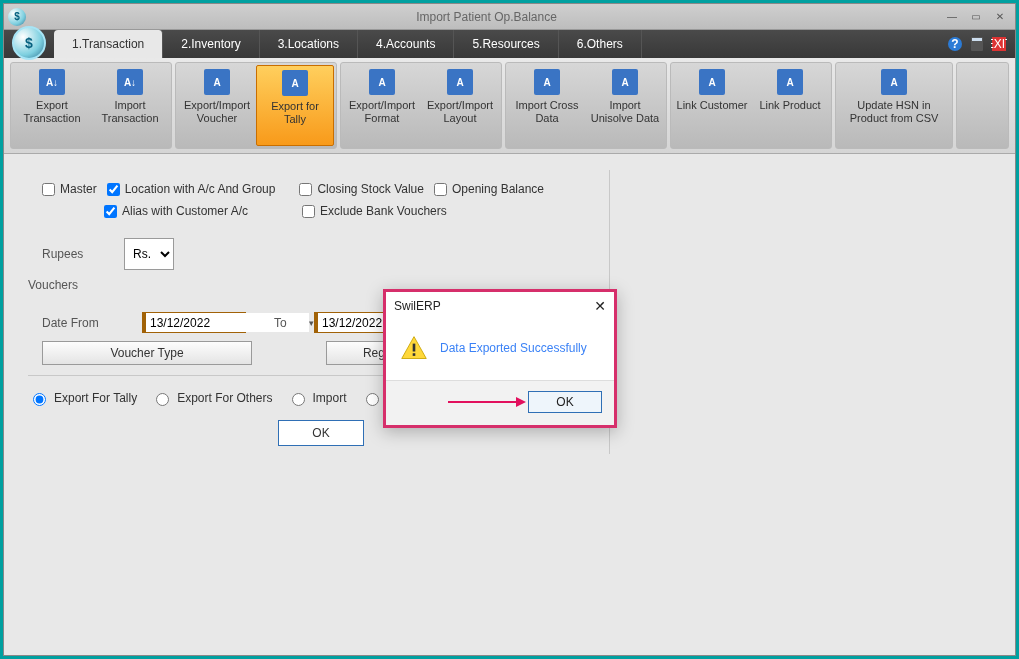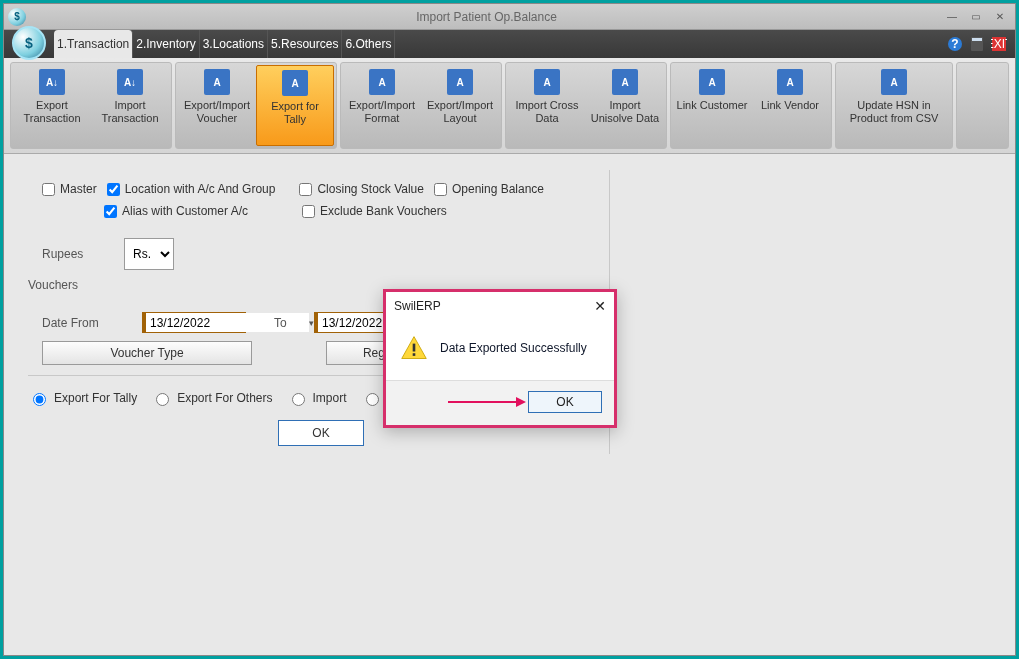--- a/index.html
+++ b/index.html
@@ -6,21 +6,21 @@
 body{margin:0;background:#00a0a0;padding:3px;}
 .window{width:1013px;height:653px;background:#d0d0d0;border:1px solid #888;display:flex;flex-direction:column;}
 .titlebar{height:26px;background:linear-gradient(#cfcfcf,#bdbdbd);display:flex;align-items:center;padding:0 4px;border-bottom:1px solid #999;}
 .titlebar .logo{width:18px;height:18px;border-radius:50%;background:radial-gradient(circle at 30% 30%,#fff,#7ed0e0 60%,#2a7090);margin-right:6px;display:flex;align-items:center;justify-content:center;color:#06607f;font-weight:bold;font-size:10px;}
 .titlebar .title{flex:1;text-align:center;color:#666;font-size:12px;}
 .win-btns{display:flex;gap:2px;}
 .win-btn{width:22px;height:16px;display:flex;align-items:center;justify-content:center;color:#555;font-size:10px;cursor:default;}
 .win-btn.close{color:#555;}
 .menubar{height:28px;background:linear-gradient(#4a4a4a,#383838);display:flex;align-items:stretch;padding-left:50px;position:relative;}
 .menubar .bigicon{position:absolute;left:8px;top:-4px;width:34px;height:34px;border-radius:50%;background:radial-gradient(circle at 30% 30%,#fff,#7ed0e0 60%,#2a7090);border:2px solid #a7e4f5;display:flex;align-items:center;justify-content:center;color:#06607f;font-weight:bold;font-size:14px;}
-.tab{padding:0 3px;color:#fff;display:flex;align-items:center;cursor:default;border-right:1px solid #555;}
+.tab{padding:0 18px;color:#fff;display:flex;align-items:center;cursor:default;border-right:1px solid #555;}
 .tab.active{background:#e8e8e8;color:#333;border-top-left-radius:4px;border-top-right-radius:4px;}
 .menu-right{margin-left:auto;display:flex;align-items:center;gap:6px;padding-right:8px;}
 .menu-right .ic{width:16px;height:16px;display:flex;align-items:center;justify-content:center;}
 .ribbon{height:96px;background:linear-gradient(#e9e9e9,#d5d5d5);display:flex;padding:4px 6px;gap:3px;border-bottom:1px solid #aaa;}
 .rgroup{background:linear-gradient(#d7d7d7 0%,#b9b9b9 100%);border:1px solid #bababa;border-radius:3px;display:flex;padding:2px;}
 .rbtn{width:78px;display:flex;flex-direction:column;align-items:center;justify-content:flex-start;text-align:center;color:#333;padding:4px 2px 2px 2px;cursor:default;}
 .rbtn.active{background:linear-gradient(#ffcf5d,#f89a1a);border:1px solid #c86e00;border-radius:2px;}
 .rbtn .ricon{width:26px;height:26px;background:#3a74c4;border-radius:2px;margin-bottom:4px;display:flex;align-items:center;justify-content:center;color:#fff;font-size:10px;font-weight:bold;}
 .rbtn .rlabel{font-size:11px;line-height:13px;}
 .content{flex:1;background:#e8e8e8;padding:16px;position:relative;}
@@ -38,21 +38,21 @@
 .regen{width:180px;}
 .radios{display:flex;gap:14px;align-items:center;margin-top:14px;}
 .rad{display:flex;align-items:center;gap:5px;color:#333;}
 .okbtn{width:86px;height:26px;border:1px solid #2f6fb5;background:#fff;color:#333;display:flex;align-items:center;justify-content:center;margin:14px 0 0 250px;cursor:default;}
 .dialog{position:absolute;left:379px;top:135px;width:234px;background:#fff;border:3px solid #d62f6b;box-shadow:0 4px 16px rgba(0,0,0,0.25);}
 .dlg-title{height:28px;display:flex;align-items:center;padding:0 8px;font-size:12px;color:#222;border-bottom:0;}
 .dlg-title .x{margin-left:auto;font-size:14px;cursor:default;}
 .dlg-body{padding:14px 14px 18px 14px;display:flex;align-items:center;gap:12px;border-bottom:1px solid #ddd;}
 .warn{width:28px;height:28px;position:relative;}
 .warn svg{width:28px;height:28px;}
-.dlg-msg{font-size:12px;color:#0f172a;}
+.dlg-msg{font-size:12px;color:#3b82f6;}
 .dlg-foot{padding:10px 12px 12px 12px;display:flex;align-items:center;justify-content:flex-end;gap:10px;background:#f2f2f2;}
 .arrow{width:70px;height:2px;background:#e2105d;position:relative;}
 .arrow:after{content:"";position:absolute;right:-8px;top:-4px;border-left:10px solid #e2105d;border-top:5px solid transparent;border-bottom:5px solid transparent;}
 .dlg-ok{width:74px;height:22px;border:1px solid #2f6fb5;background:#eef5fb;display:flex;align-items:center;justify-content:center;font-size:12px;color:#222;cursor:default;}
 .sec-label{color:#555;margin-bottom:20px;}
 hr{border:none;border-top:1px solid #c8c8c8;margin:10px 0;}
 .rbtn.wide{width:112px;}
 .rflex{flex:1;background:linear-gradient(#d7d7d7 0%,#b9b9b9 100%);border:1px solid #bababa;border-radius:3px;}
 </style>
 </head>
@@ -67,20 +67,21 @@
       <div class="win-btn">▭</div>
       <div class="win-btn close">✕</div>
     </div>
   </div>
 
   <div class="menubar">
     <div class="bigicon">$</div>
     <div class="tab active">1.Transaction</div>
     <div class="tab">2.Inventory</div>
     <div class="tab">3.Locations</div>
+    <div class="tab">4.Accounts</div>
     <div class="tab">5.Resources</div>
     <div class="tab">6.Others</div>
     <div class="menu-right">
       <div class="ic">
           <svg viewBox="0 0 16 16">
             <circle cx="8" cy="8" r="7" fill="#2b7bd6"></circle>
             <text x="8" y="12" text-anchor="middle" fill="#fff" font-size="11" font-weight="bold">?</text>
           </svg>
         </div>
       <div class="ic">
@@ -139,21 +140,21 @@
           <div class="rlabel">Import Unisolve Data</div>
         </div>
     </div>
     <div class="rgroup">
       <div class="rbtn">
           <div class="ricon">A</div>
           <div class="rlabel">Link Customer</div>
         </div>
       <div class="rbtn">
           <div class="ricon">A</div>
-          <div class="rlabel">Link Vendor</div>
+          <div class="rlabel">Link Product</div>
         </div>
     </div>
     <div class="rgroup">
       <div class="rbtn wide">
           <div class="ricon">A</div>
           <div class="rlabel">Update HSN in Product from CSV</div>
         </div>
     </div>
     <div class="rflex"></div>
   </div>

